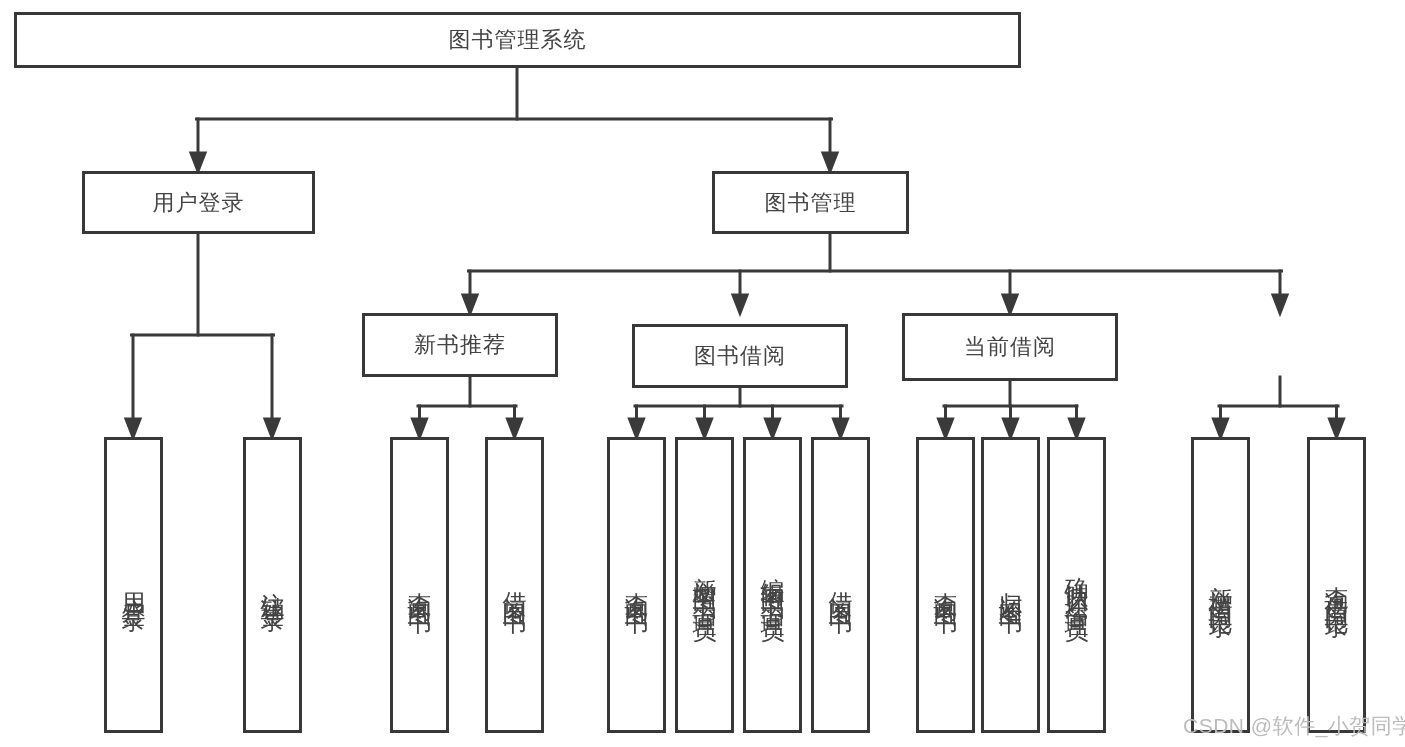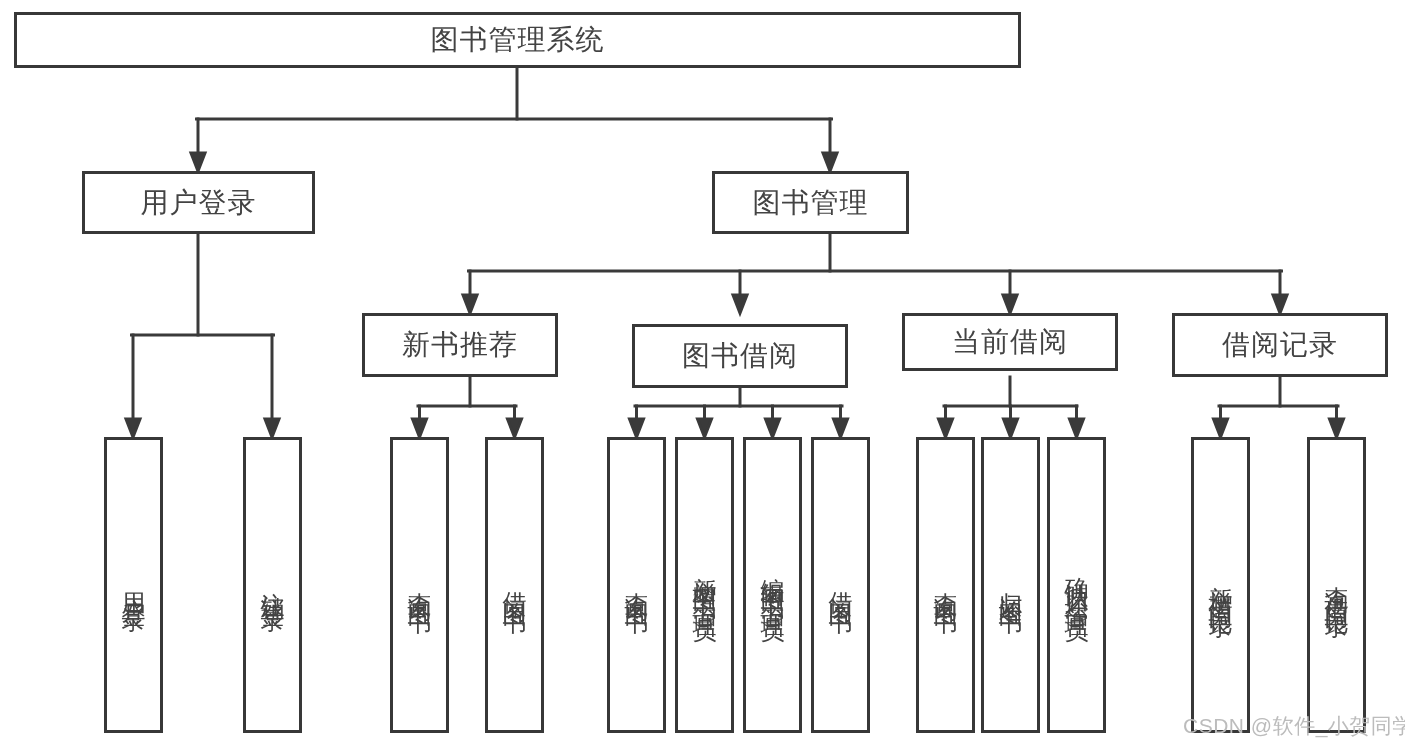--- a/index.html
+++ b/index.html
@@ -26,21 +26,21 @@
     box-sizing: border-box;
     border: 3px solid #383838;
     background: #ffffff;
     display: flex;
     align-items: center;
     justify-content: center;
     color: #434343;
     z-index: 1;
   }
   .hbox {
-    font-size: 28px;
+    font-size: 22px;
     letter-spacing: 1px;
     white-space: nowrap;
   }
   .vbox {
     writing-mode: vertical-rl;
     font-size: 24px;
     letter-spacing: 6px;
     line-height: 1;
   }
   .watermark {
@@ -123,22 +123,21 @@
     </g>
   </svg>
 
   <div class="box hbox" style="left:14px; top:12px; width:1007px; height:56px;">图书管理系统</div>
 
   <div class="box hbox" style="left:82px; top:171px; width:233px; height:63px;">用户登录</div>
   <div class="box hbox" style="left:712px; top:171px; width:197px; height:63px;">图书管理</div>
 
   <div class="box hbox" style="left:362px; top:313px; width:196px; height:64px;">新书推荐</div>
   <div class="box hbox" style="left:632px; top:313px; width:216px; height:64px;margin-top:11px;">图书借阅</div>
-  <div class="box hbox" style="left:902px; top:313px; width:216px; height:58px;">当前借阅</div>
-  <div class="box hbox" style="left:1172px; top:313px; width:216px; height:64px;">借阅记录</div>
+  <div class="box hbox" style="left:902px; top:313px; width:216px; height:68px;">当前借阅</div>
 
   <div class="box vbox" style="left:104px; top:437px; width:59px; height:296px;">用户登录</div>
   <div class="box vbox" style="left:243px; top:437px; width:59px; height:296px;">注销登录</div>
 
   <div class="box vbox" style="left:390px; top:437px; width:59px; height:296px;">查询图书</div>
   <div class="box vbox" style="left:485px; top:437px; width:59px; height:296px;">借阅图书</div>
 
   <div class="box vbox" style="left:607px; top:437px; width:59px; height:296px;">查询图书</div>
   <div class="box vbox" style="left:675px; top:437px; width:59px; height:296px;">新增图书（管理员）</div>
   <div class="box vbox" style="left:743px; top:437px; width:59px; height:296px;">编辑图书（管理员）</div>

